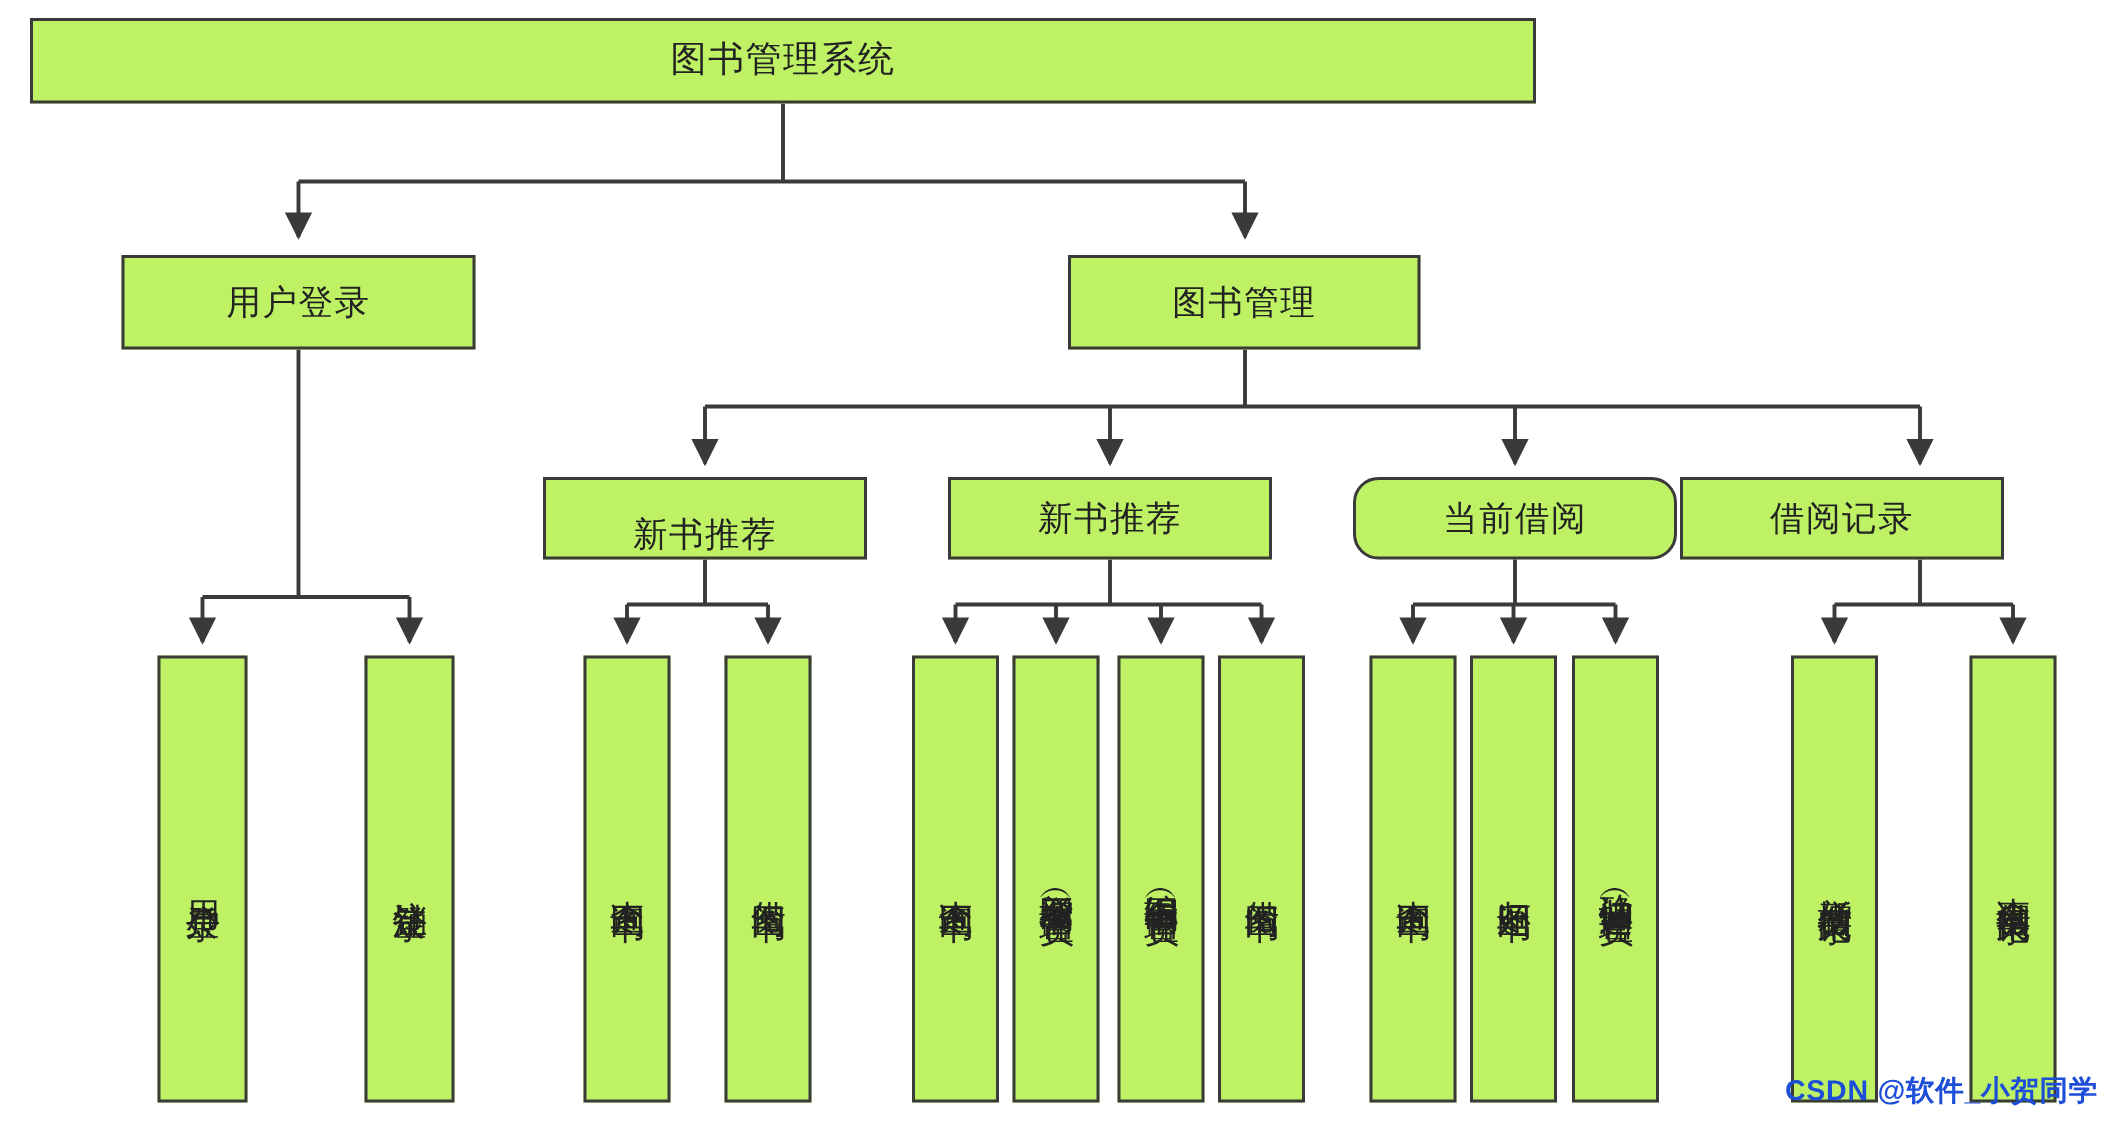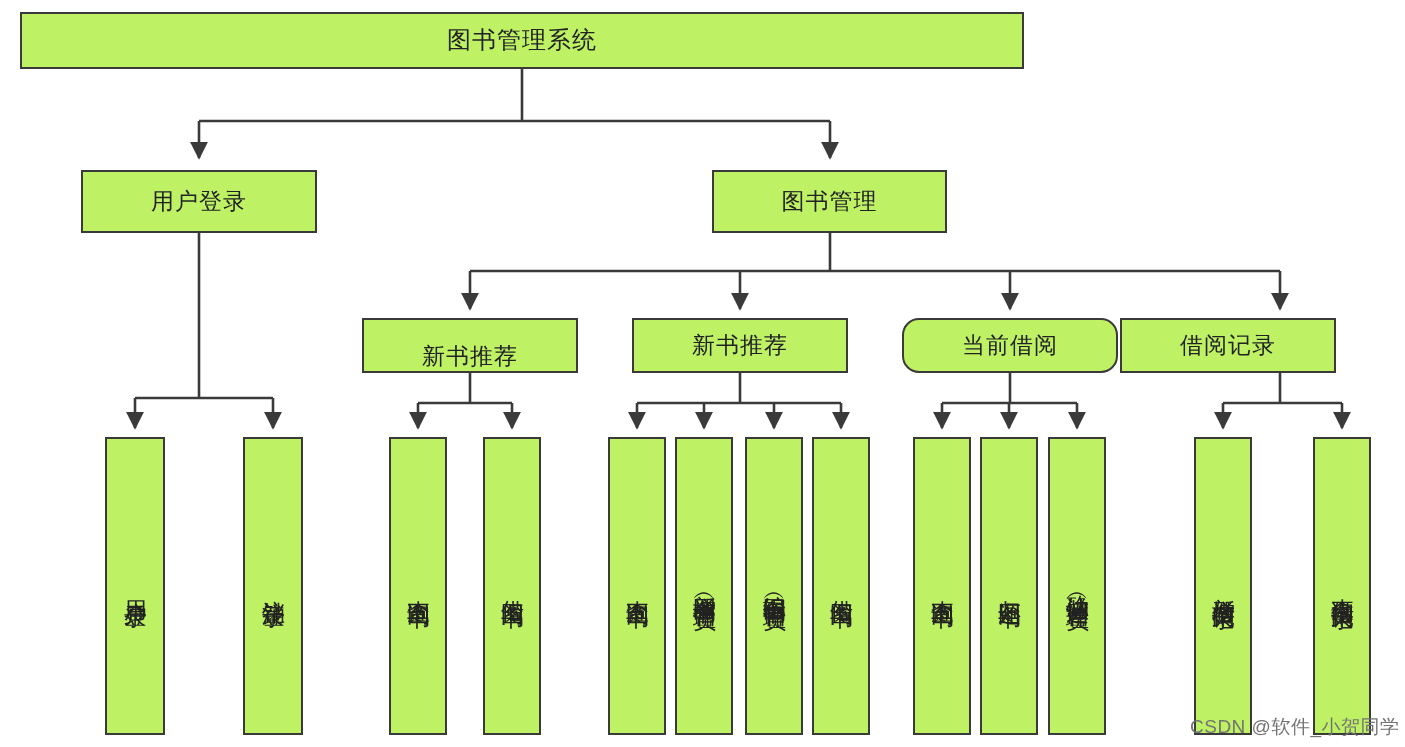--- a/index.html
+++ b/index.html
@@ -49,23 +49,24 @@
     text-orientation: upright;
     font-size: 23px;
     line-height: 1.12;
     letter-spacing: 2px;
     white-space: nowrap;
     color: #222222;
   }
   .watermark {
     position: absolute;
     font-size: 19px;
-    color: #737373;
+    color: #1d4ed8;
     white-space: nowrap;
     letter-spacing: 0.5px;
+    font-weight: bold;
   }
 </style>
 </head>
 <body>
 
 <div id="canvas">
 
   <svg id="edges" viewBox="0 0 1405 747" xmlns="http://www.w3.org/2000/svg">
     <defs>
       <marker id="arrow" viewBox="0 0 10 10" refX="9" refY="5" markerWidth="7" markerHeight="7" orient="auto-start-reverse">

